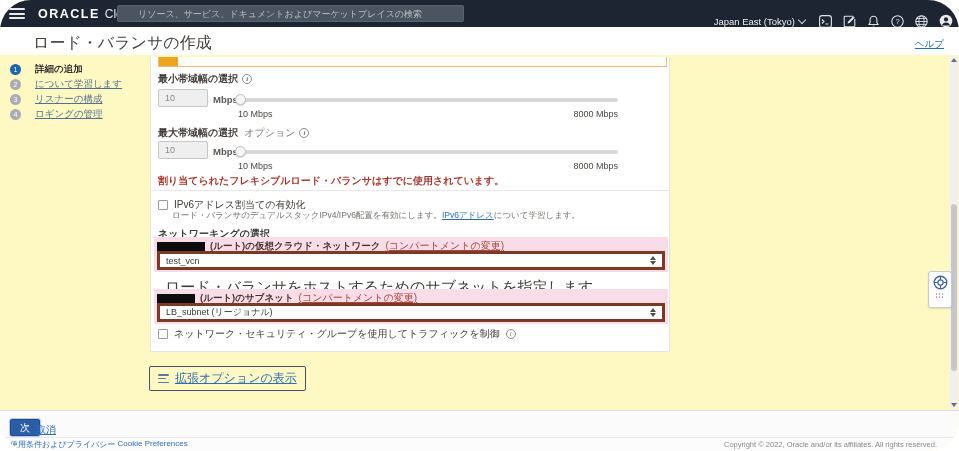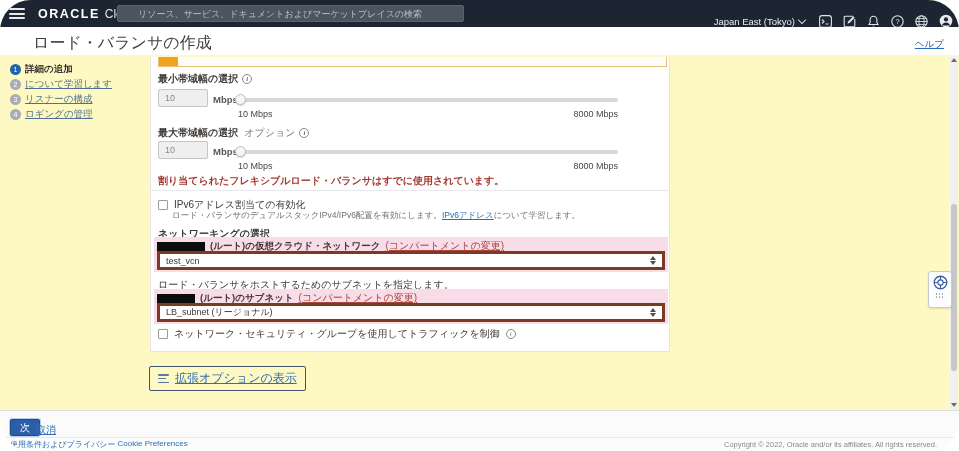--- a/index.html
+++ b/index.html
@@ -21,21 +21,21 @@
   .tb-icon { width:15px; height:15px; display:flex; align-items:center; justify-content:center; cursor:pointer; }
   .tb-icon svg { display:block; }
 
   
   .pagehead { position:absolute; left:0; top:27px; width:959px; height:28px; background:#ffffff; }
   .page-title { position:absolute; left:33px; top:6px; font-size:16px; color:#453f3b; }
   .help-link { position:absolute; right:15px; top:11px; font-size:9.5px; color:#2a6db8; text-decoration:underline; cursor:pointer; }
 
   
   .steps { position:absolute; left:10px; top:64px; width:135px; }
-  .step { display:flex; align-items:center; gap:4px; margin-bottom:4px; height:11px; }
+  .step { display:flex; align-items:center; gap:14px; margin-bottom:4px; height:11px; }
   .step-circle { width:11px; height:11px; border-radius:50%; color:#fff; font-size:7px; display:flex; align-items:center; justify-content:center; flex:0 0 11px; }
   .step.active .step-circle { background:#1f64ad; }
   .step.inactive .step-circle { background:#a9adb3; }
   .step.active .step-label { color:#322f2d; font-weight:bold; font-size:9.5px; }
   .step.inactive .step-label { color:#51708f; font-size:9.5px; text-decoration:underline; cursor:pointer; }
 
   
   .card { position:absolute; left:150px; top:57px; width:520px; height:295px; background:#fff; border:1px solid #e4e4e6; border-top:none; }
   .cutoff-box { position:absolute; left:7px; top:0; width:509px; height:10px; border:1px solid #e9bf77; border-top:none; background:#fffdf7; }
   .cutoff-fill { position:absolute; left:0; top:0; width:19px; height:100%; background:#efa420; }
@@ -63,21 +63,21 @@
   .redaction { width:48px; height:9px; background:#0d0d0d; }
   .redaction.small { width:38px; }
   .hl-label { font-size:9.5px; font-weight:bold; color:#4a332f; }
   .hl-change { font-size:10px; color:#a84840; text-decoration:underline; cursor:pointer; }
   .hl-select { position:absolute; left:3px; right:3px; top:14px; height:19px; background:#fff; border:3px solid #7c3a24; display:flex; align-items:center; justify-content:space-between; padding:0 6px; cursor:pointer; }
   .hl-select .sel-text { font-size:9px; color:#383838; }
   .sel-chevrons { display:flex; flex-direction:column; align-items:center; gap:1px; }
   .sel-chevrons i { display:block; width:0; height:0; border-left:3px solid transparent; border-right:3px solid transparent; }
   .sel-chevrons i.up { border-bottom:4px solid #4d4d4d; }
   .sel-chevrons i.down { border-top:4px solid #4d4d4d; }
-  .helper-text { position:absolute; left:7px; font-size:10px; color:#3f3b38; }
+  .helper-text { position:absolute; left:14px; font-size:15px; color:#3f3b38; }
 
   
   .advanced-btn { position:absolute; left:149px; top:366px; display:flex; align-items:center; gap:6px; padding:3px 8px; border:1.5px solid #43536a; border-radius:2px; cursor:pointer; background:transparent; }
   .adv-icon { width:11px; height:9px; display:flex; flex-direction:column; justify-content:space-between; }
   .adv-icon span { height:1.5px; background:#5a7a9e; border-radius:1px; }
   .adv-icon span:nth-child(2){ width:70%; }
   .advanced-btn .adv-label { font-size:12px; color:#2f6fb3; text-decoration:underline; }
 
   
   .divider-bottom { position:absolute; left:0; top:410px; width:959px; height:1px; background:#dddde0; }

